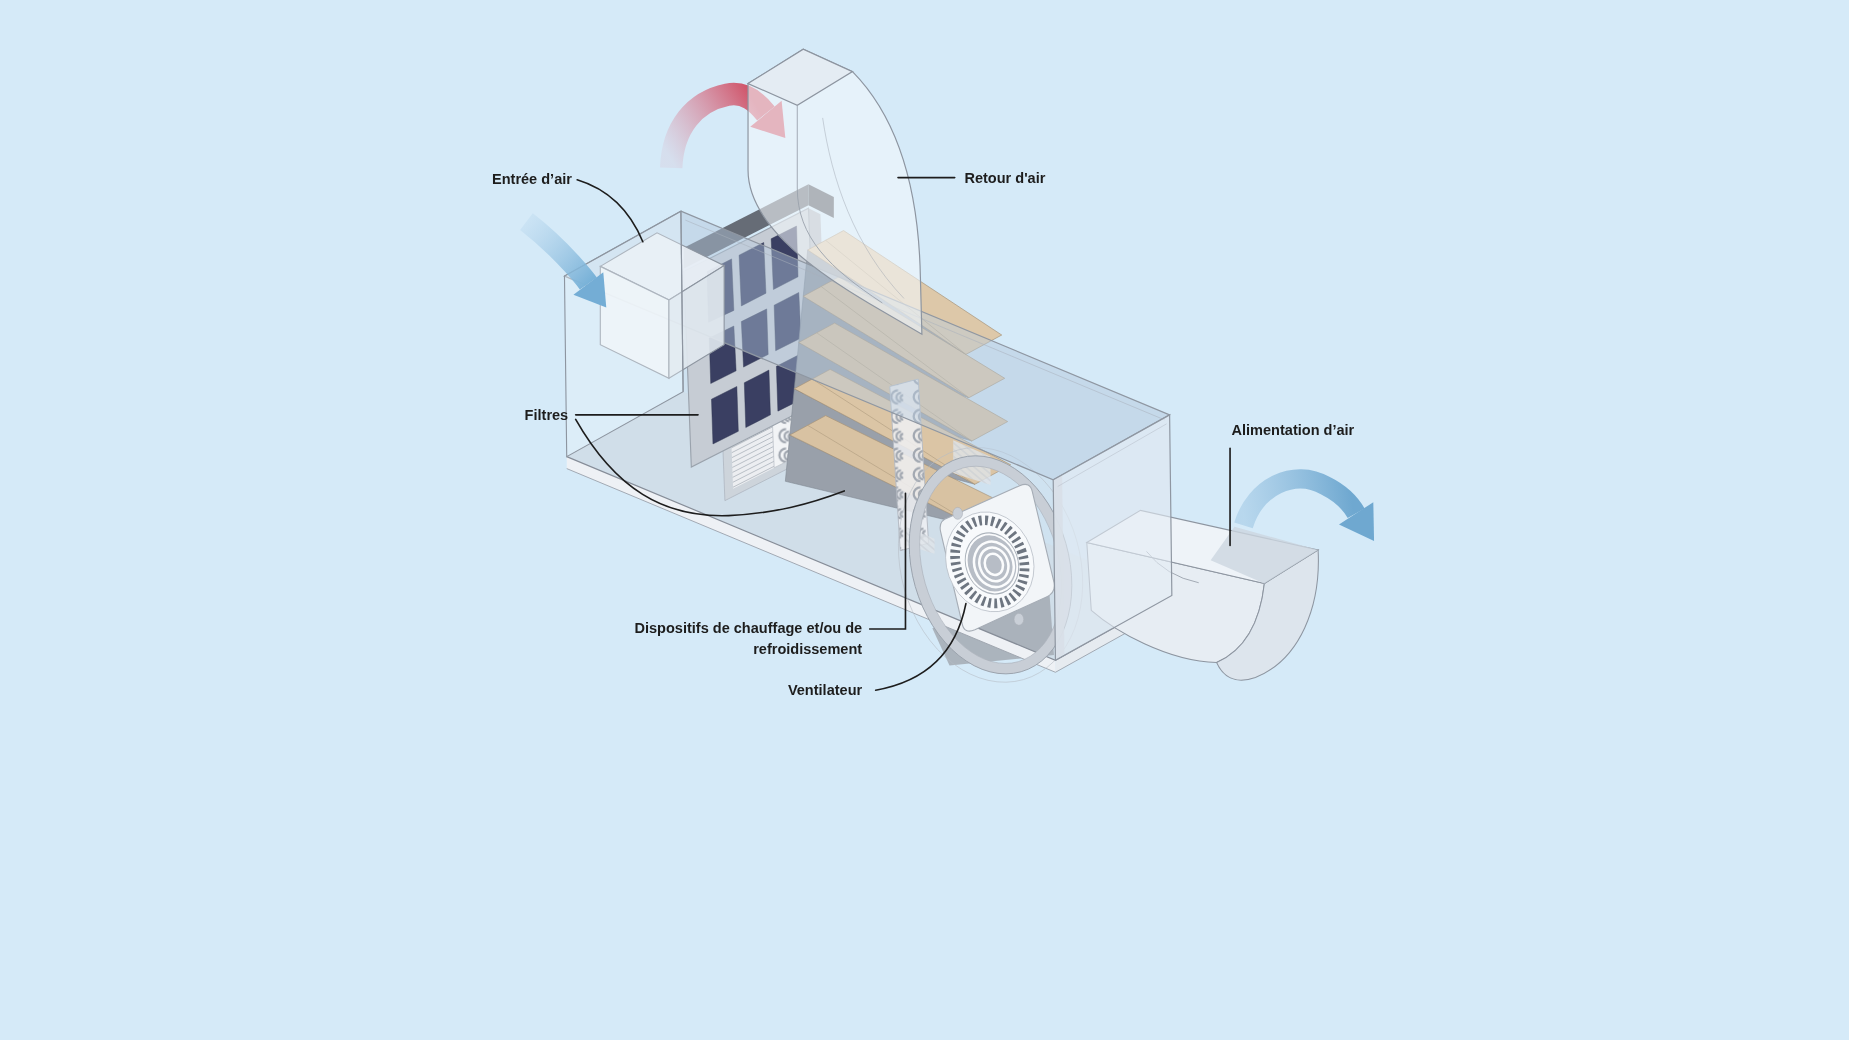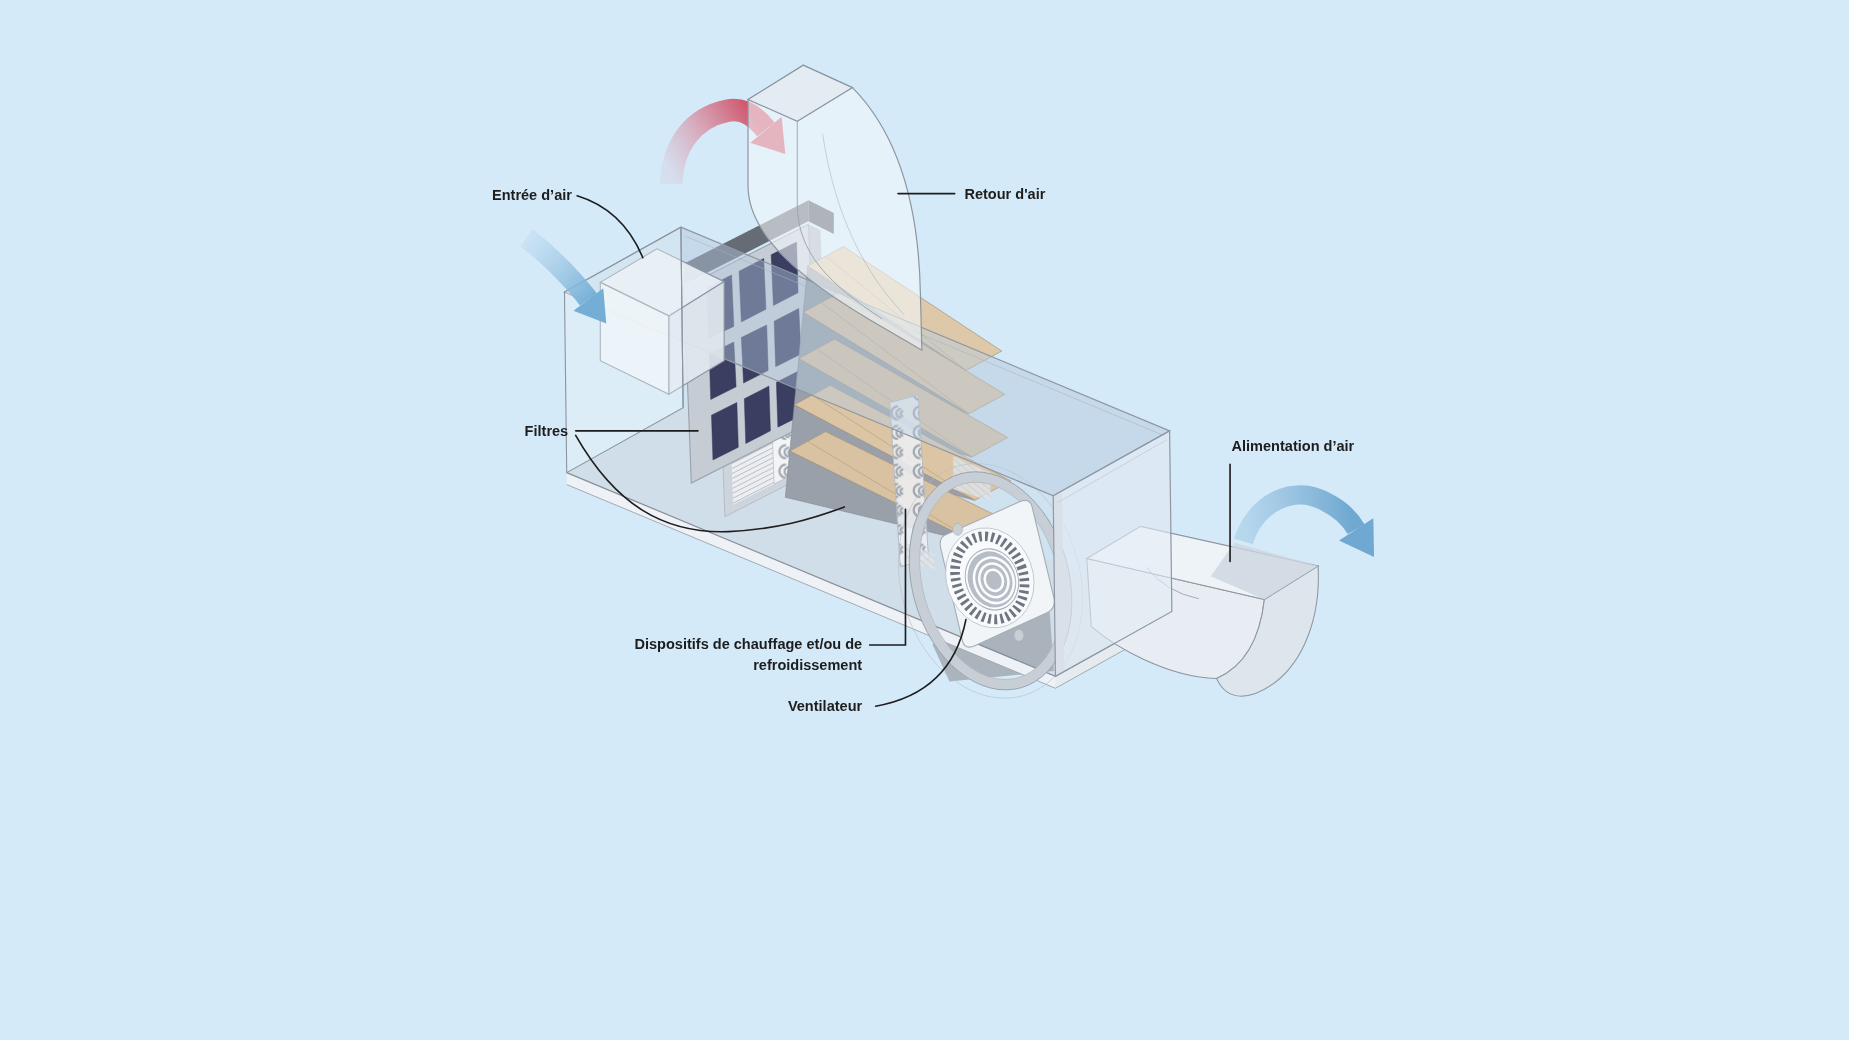--- a/index.html
+++ b/index.html
@@ -1,16 +1,16 @@
 <!DOCTYPE html>
 <html><head>
 <meta charset="utf-8">
 <style>
   html,body{margin:0;padding:0;background:#d5eaf8;}
-  .stage{width:1849px;height:776px;position:relative;overflow:hidden;margin:16px auto;text-align:center;}
+  .stage{width:1849px;height:776px;position:relative;overflow:hidden;margin:0 auto;text-align:center;}
   svg{display:block;width:100%;height:100%;}
   text{font-family:"Liberation Sans","DejaVu Sans",sans-serif;font-weight:700;font-size:19.5px;fill:#1d1d1d;}
   .leader{fill:none;stroke:#1d1d1d;stroke-width:2.2;stroke-linecap:round;}
   .edge{fill:none;stroke:#8d95a0;stroke-width:1.5;}
   .thin{fill:none;stroke:#9aa2ac;stroke-width:1.2;}
 </style>
 </head>
 <body>
 
 <div class="stage">

